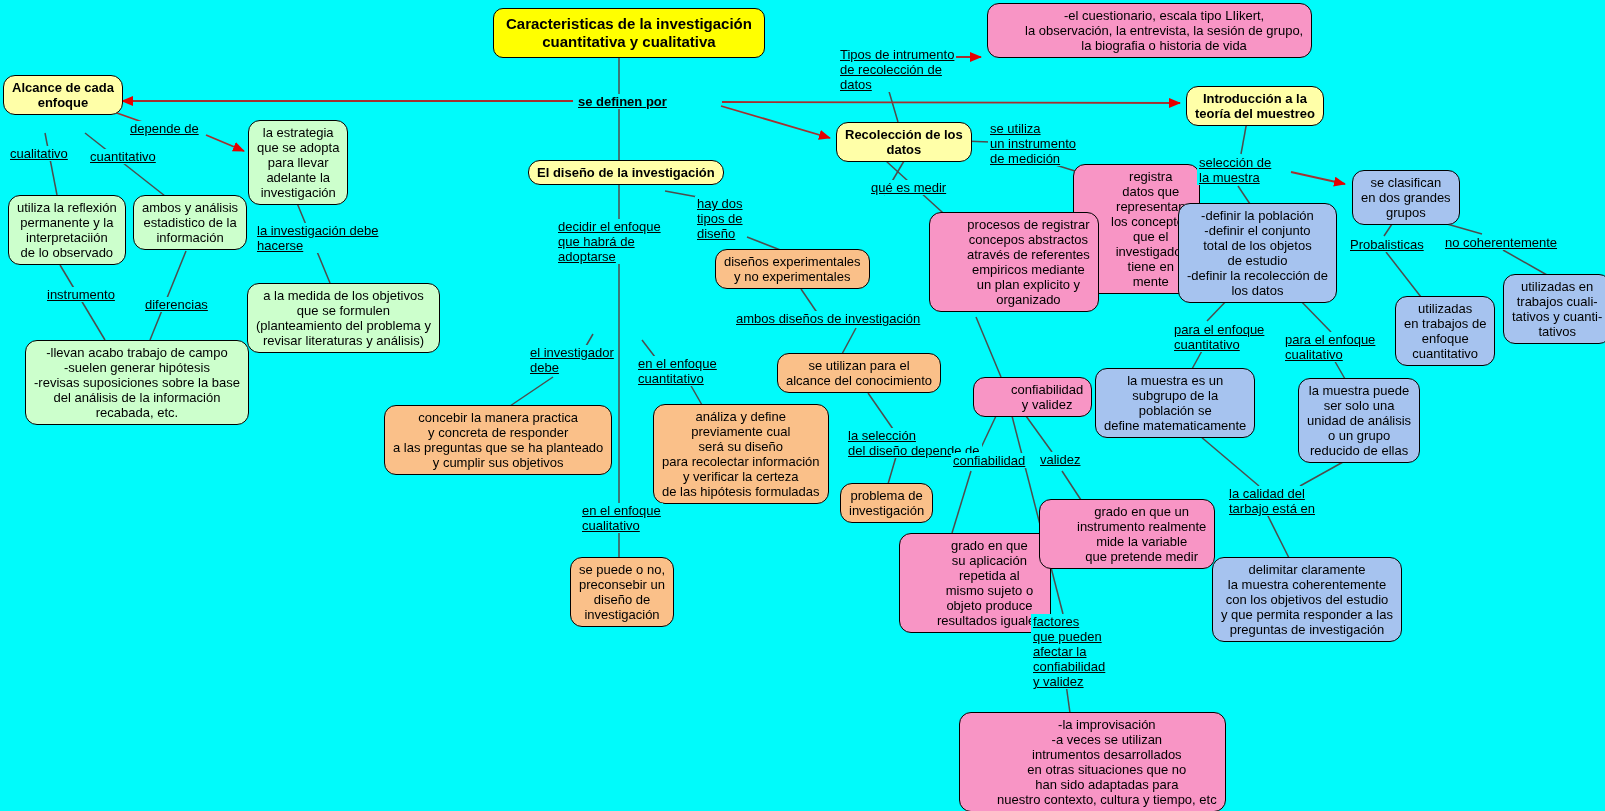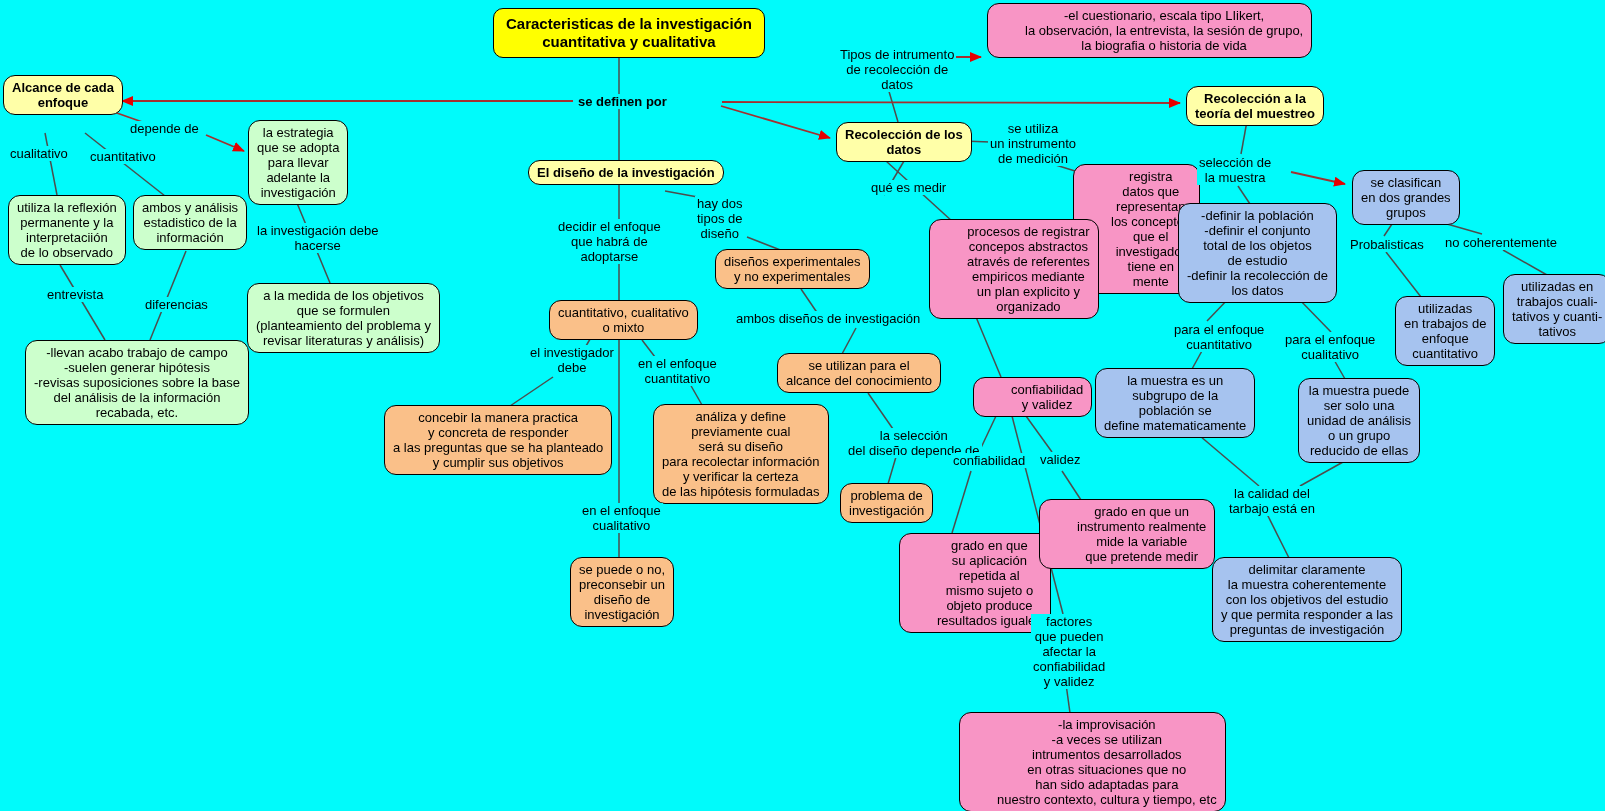--- a/index.html
+++ b/index.html
@@ -28,26 +28,26 @@
   .bold{font-weight:bold;}
   .title{font-size:15px;line-height:18px;padding:6px 12px;border-radius:10px;}
   .yellow{background:#FFFF00;}
   .paleyellow{background:#FFFFA8;}
   .green{background:#CCFFCC;}
   .orange{background:#FAC089;}
   .pink{background:#F895C5;padding-left:37px;}
   .blue{background:#A6C3EF;}
   .lbl{
     position:absolute;
-    text-align:center;
     white-space:pre-line;
     font-size:13px;line-height:15px;
     background:#00FBFB;
     padding:0 2px;
     width:max-content;
+    text-decoration:underline;
   }
 </style>
 </head>
 <body>
 
 <div id="canvas">
 
   <svg id="wires" viewBox="0 0 1605 811" xmlns="http://www.w3.org/2000/svg">
     <defs>
       <marker id="ah" markerWidth="13" markerHeight="11" refX="11" refY="5" orient="auto" markerUnits="userSpaceOnUse">
@@ -127,22 +127,20 @@
   <div class="box green" style="left:247px;top:283px">a la medida de los objetivos
 que se formulen
 (planteamiento del problema y
 revisar literaturas y análisis)</div>
   <div class="box green" style="left:25px;top:340px">-llevan acabo trabajo de campo
 -suelen generar hipótesis
 -revisas suposiciones sobre la base
 del análisis de la información
 recabada, etc.</div>
   <div class="box paleyellow bold" style="left:528px;top:160px">El diseño de la investigación</div>
-  <div class="box orange" style="left:549px;top:300px">cuantitativo, cualitativo
-o mixto</div>
   <div class="box orange" style="left:715px;top:249px">diseños experimentales
 y no experimentales</div>
   <div class="box orange" style="left:777px;top:353px">se utilizan para el
 alcance del conocimiento</div>
   <div class="box orange" style="left:384px;top:405px">concebir la manera practica
 y concreta de responder
 a las preguntas que se ha planteado
 y cumplir sus objetivos</div>
   <div class="box orange" style="left:653px;top:404px">análiza y define
 previamente cual
@@ -154,21 +152,21 @@
 preconsebir un
 diseño de
 investigación</div>
   <div class="box orange" style="left:840px;top:483px">problema de
 investigación</div>
   <div class="box paleyellow bold" style="left:836px;top:122px">Recolección de los
 datos</div>
   <div class="box pink" style="left:987px;top:3px">-el cuestionario, escala tipo LIikert,
 la observación, la entrevista, la sesión de grupo,
 la biografia o historia de vida</div>
-  <div class="box paleyellow bold" style="left:1186px;top:86px">Recolección a la
+  <div class="box paleyellow bold" style="left:1186px;top:86px">Introducción a la
 teoría del muestreo</div>
   <div class="box pink" style="left:1073px;top:164px">registra
 datos que
 representan
 los conceptos
 que el
 investigador
 tiene en
 mente</div>
   <div class="box blue" style="left:1178px;top:203px">-definir la población
@@ -181,21 +179,21 @@
 en dos grandes
 grupos</div>
   <div class="box blue" style="left:1395px;top:296px">utilizadas
 en trabajos de
 enfoque
 cuantitativo</div>
   <div class="box blue" style="left:1503px;top:274px">utilizadas en
 trabajos cuali-
 tativos y cuanti-
 tativos</div>
-  <div class="box pink" style="left:929px;top:219px">procesos de registrar
+  <div class="box pink" style="left:929px;top:212px">procesos de registrar
 concepos abstractos
 através de referentes
 empiricos mediante
 un plan explicito y
 organizado</div>
   <div class="box pink" style="left:973px;top:377px">confiabilidad
 y validez</div>
   <div class="box pink" style="left:899px;top:533px">grado en que
 su aplicación
 repetida al
@@ -224,21 +222,21 @@
   <div class="box blue" style="left:1212px;top:557px">delimitar claramente
 la muestra coherentemente
 con los objetivos del estudio
 y que permita responder a las
 preguntas de investigación</div>
 
   <div class="lbl bold" style="left:576px;top:94px">se definen por</div>
   <div class="lbl" style="left:128px;top:121px">depende de</div>
   <div class="lbl" style="left:8px;top:146px">cualitativo</div>
   <div class="lbl" style="left:88px;top:149px">cuantitativo</div>
-  <div class="lbl" style="left:45px;top:287px">entrevista</div>
+  <div class="lbl" style="left:45px;top:287px">instrumento</div>
   <div class="lbl" style="left:143px;top:297px">diferencias</div>
   <div class="lbl" style="left:255px;top:223px">la investigación debe
 hacerse</div>
   <div class="lbl" style="left:556px;top:219px">decidir el enfoque
 que habrá de
 adoptarse</div>
   <div class="lbl" style="left:695px;top:196px">hay dos
 tipos de
 diseño</div>
   <div class="lbl" style="left:734px;top:311px">ambos diseños de investigación</div>

